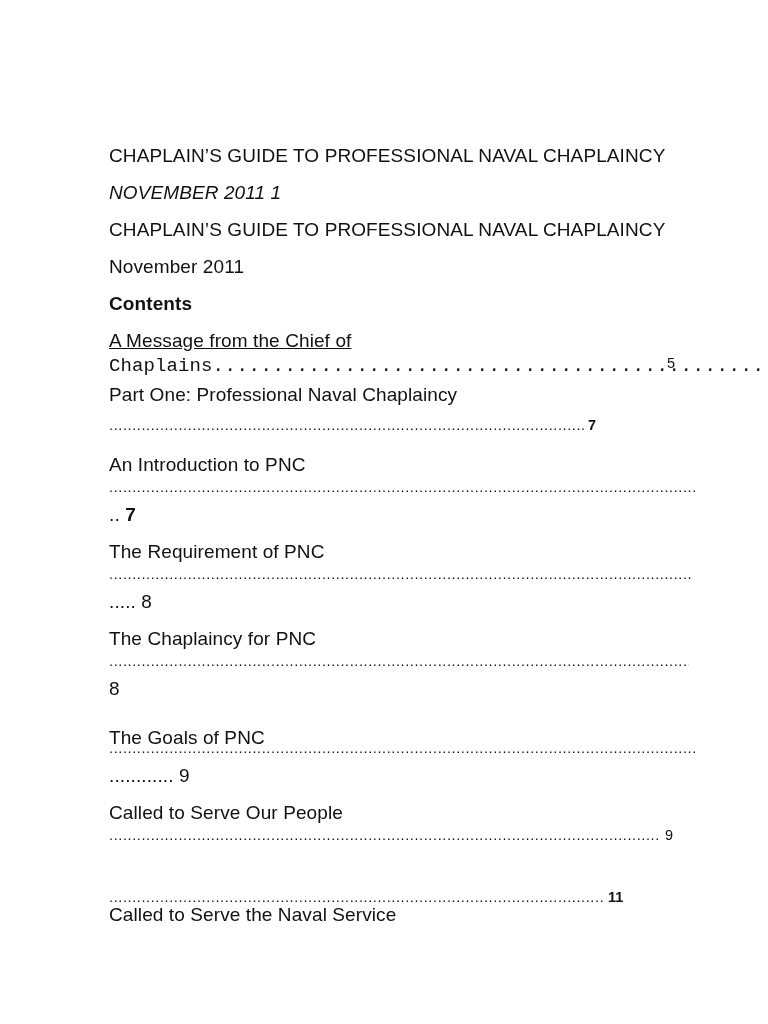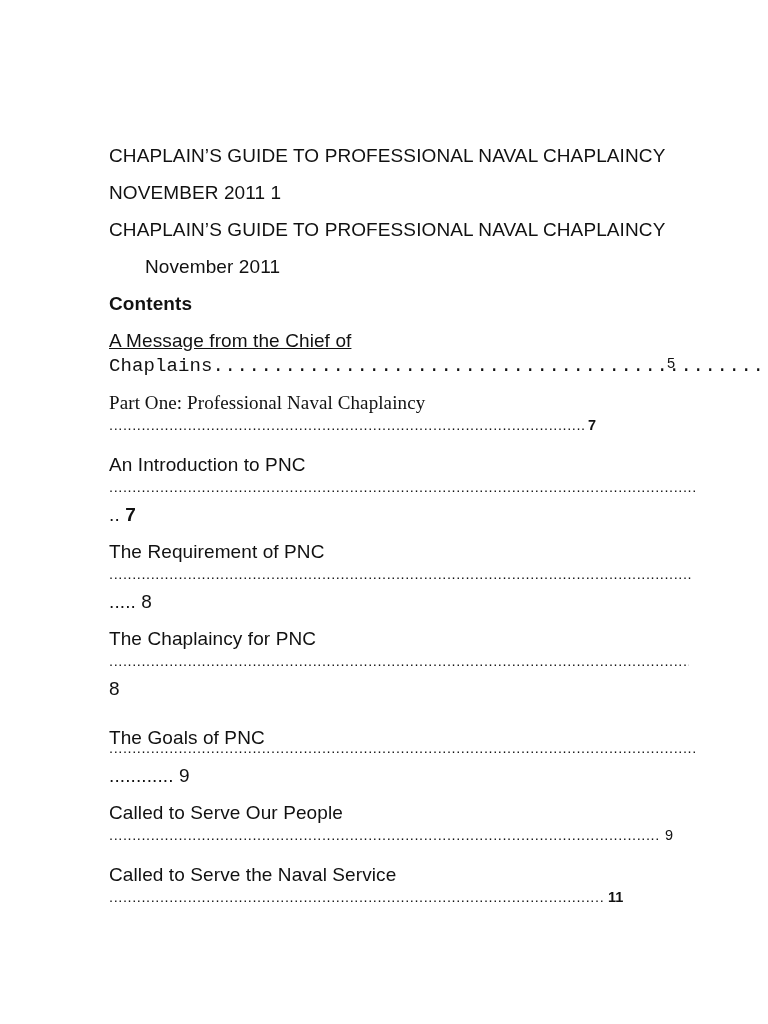--- a/index.html
+++ b/index.html
@@ -7,32 +7,32 @@
          font-family: "Liberation Sans", "DejaVu Sans", sans-serif; color: #111; }
   .line { position: absolute; left: 109px; font-size: 19px; white-space: nowrap; letter-spacing: 0.1px; }
   .dots { position: absolute; left: 109px; font-size: 14.5px; white-space: nowrap; overflow: hidden; letter-spacing: 0.6px; }
   .page { position: absolute; font-size: 14.5px; white-space: nowrap; }
 </style>
 </head>
 <body>
 
 <div>
   <div class="line" style="top:145px;"> CHAPLAIN’S GUIDE TO PROFESSIONAL NAVAL CHAPLAINCY</div>
-  <div class="line" style="top:182px;">NOVEMBER 2011 1</div>
+  <div class="line" style="top:182px;font-style:italic;">NOVEMBER 2011 1</div>
   <div class="line" style="top:219px;">CHAPLAIN’S GUIDE TO PROFESSIONAL NAVAL CHAPLAINCY</div>
-  <div class="line" style="top:256px;margin-left:36px;">November 2011</div>
+  <div class="line" style="top:256px;">November 2011</div>
   <div class="line" style="top:293px; font-weight:bold;">Contents</div>
 
   <div class="line" style="top:330px;text-decoration:underline;">A Message from the Chief of</div>
   <div class="line" style="top:355px;font-family:Liberation Mono, monospace;">
     <span>Chaplains</span><span style="letter-spacing:0.6px;">............................................................................................................</span>
   </div>
   <div class="page" style="top:355px; left:667px;">5</div>
 
-  <div class="line" style="top:392px;font-family:Liberation Serif, serif;">Part One: Professional Naval Chaplaincy</div>
+  <div class="line" style="top:384px;">Part One: Professional Naval Chaplaincy</div>
   <div class="dots" style="top:417px; width:476px;">........................................................................................................</div>
   <div class="page" style="top:417px; left:588px; font-weight:bold;">7</div>
 
   <div class="line" style="top:454px;">An Introduction to PNC</div>
   <div class="dots" style="top:479px; width:586px;">...................................................................................................................................</div>
   <div class="line" style="top:504px;">
     <span>..</span> <span style="font-weight:bold;">7</span>
   </div>
 
   <div class="line" style="top:541px;">The Requirement of PNC</div>
@@ -48,16 +48,16 @@
   <div class="line" style="top:715px;margin-top:12px;">The Goals of PNC</div>
   <div class="dots" style="top:740px; width:586px;">...................................................................................................................................</div>
   <div class="line" style="top:765px;">
     <span>............</span> <span>9</span>
   </div>
 
   <div class="line" style="top:802px;">Called to Serve Our People</div>
   <div class="dots" style="top:827px; width:551px;">.........................................................................................................................</div>
   <div class="page" style="top:827px; left:665px;">9</div>
 
-  <div class="line" style="top:864px;">Called to Serve the Naval Service</div>
+  <div class="line" style="top:904px;">Called to Serve the Naval Service</div>
   <div class="dots" style="top:889px; width:496px;">..................................................................................................................</div>
   <div class="page" style="top:889px; left:608px; font-weight:bold;">11</div>
 </div>
 
 </body></html>

